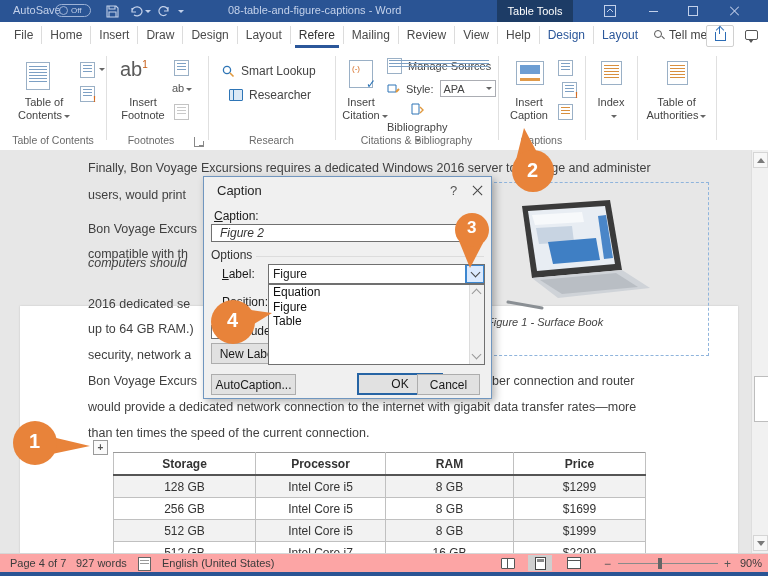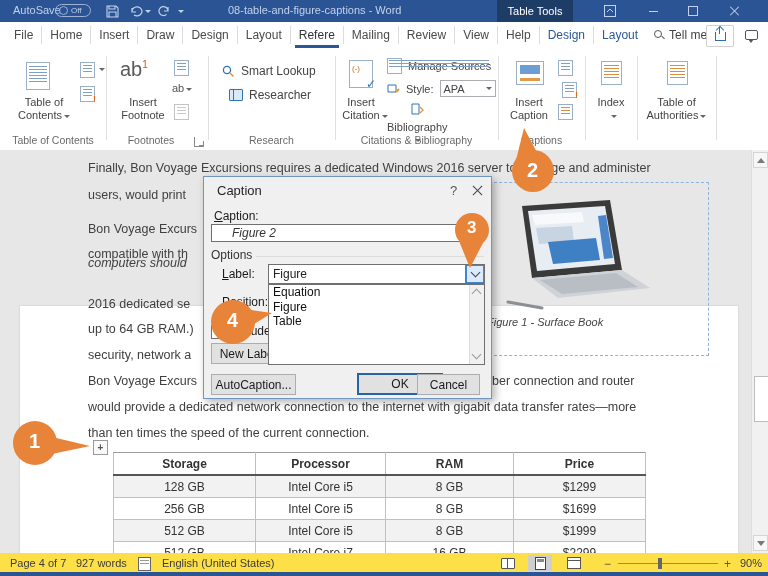--- a/index.html
+++ b/index.html
@@ -106,21 +106,21 @@
      border:1px solid #7096bf;box-shadow:3px 3px 8px rgba(0,0,0,.3);font-size:12px;color:#1a1a1a;z-index:20;}
   .dlg-title{position:absolute;left:13px;top:6px;font-size:13px;color:#262626;}
   .dlg-help{position:absolute;left:246px;top:6px;color:#555;font-size:13px;}
   .dlg-close{position:absolute;left:268px;top:8px;width:11px;height:11px;}
   .dlg-close:before,.dlg-close:after{content:"";position:absolute;left:5px;top:-1px;width:1.2px;height:13px;background:#444;}
   .dlg-close:before{transform:rotate(45deg);}
   .dlg-close:after{transform:rotate(-45deg);}
   .accel{display:inline-block;}
   .accel::first-letter{text-decoration:underline;}
   .dlg-input{position:absolute;left:7px;top:47px;width:272px;height:18px;background:#fff;border:1px solid #707070;
-     font-style:italic;font-size:12px;color:#333;display:flex;align-items:center;padding-left:20px;box-sizing:border-box;}
+     font-style:italic;font-size:12px;color:#333;display:flex;align-items:center;padding-left:8px;box-sizing:border-box;}
   .opt-line{position:absolute;left:52px;top:79px;width:228px;height:1px;background:#dcdcdc;}
   .dlg-combo{position:absolute;left:64px;top:87px;width:217px;height:20px;background:#fff;border:1px solid #707070;box-sizing:border-box;}
   .dlg-combo .val{position:absolute;left:4px;top:2px;font-size:12px;color:#222;}
   .combo-btn{position:absolute;right:0;top:0;width:18px;height:18px;background:#dbeafe;border-left:1px solid #3c87d0;
      box-shadow:inset 0 0 0 1px #3c87d0;display:flex;align-items:center;justify-content:center;}
   .chev-dn{width:6px;height:6px;border-left:1.5px solid #444;border-bottom:1.5px solid #444;transform:rotate(-45deg);margin-top:-3px;}
   .dlg-list{position:absolute;left:64px;top:107px;width:217px;height:81px;background:#fff;border:1px solid #707070;
      box-sizing:border-box;z-index:3;}
   .dlg-list .item{padding:0 4px;font-size:12px;line-height:14.5px;color:#111;}
   .list-sb{position:absolute;right:0;top:0;width:14px;height:100%;background:#f0f0f0;border-left:1px solid #dcdcdc;}
@@ -129,21 +129,21 @@
      display:flex;align-items:center;justify-content:center;box-sizing:border-box;}
   .dlg-btn.default{border:2px solid #2664a4;}
   .chkbox{position:absolute;left:7px;top:148px;width:12px;height:12px;background:#fff;border:1px solid #707070;}
 
   
   .callout{position:absolute;z-index:40;}
   .callout svg{position:absolute;left:0;top:0;overflow:visible;}
   .callout .num{position:absolute;color:#fff;font-weight:bold;font-size:20px;}
 
   
-  .statusbar{left:0;top:553px;width:768px;height:19px;background:#fde047;border-top:1px solid #d6d6d6;
+  .statusbar{left:0;top:553px;width:768px;height:19px;background:#fca5a5;border-top:1px solid #d6d6d6;
      font-size:11px;color:#3b3b3b;}
   .sb-item{position:absolute;top:3px;}
   .proof-icon{position:absolute;width:11px;height:12px;border:1px solid #666;background:#fff;}
   .proof-icon:after{content:"";position:absolute;left:1px;top:2px;right:1px;height:6px;
      background:repeating-linear-gradient(#999 0 1px,transparent 1px 3px);}
   .view-icon{position:absolute;top:1px;width:24px;height:16px;display:flex;align-items:center;justify-content:center;}
   .view-icon.selected{background:#cfcfcf;}
   .vi-book{width:12px;height:9px;border:1.1px solid #555;border-radius:1px;position:relative;background:#fff;}
   .vi-book:before{content:"";position:absolute;left:5px;top:0;bottom:0;width:1px;background:#555;}
   .vi-page{width:9px;height:11px;border:1.1px solid #444;background:#fff;position:relative;}

